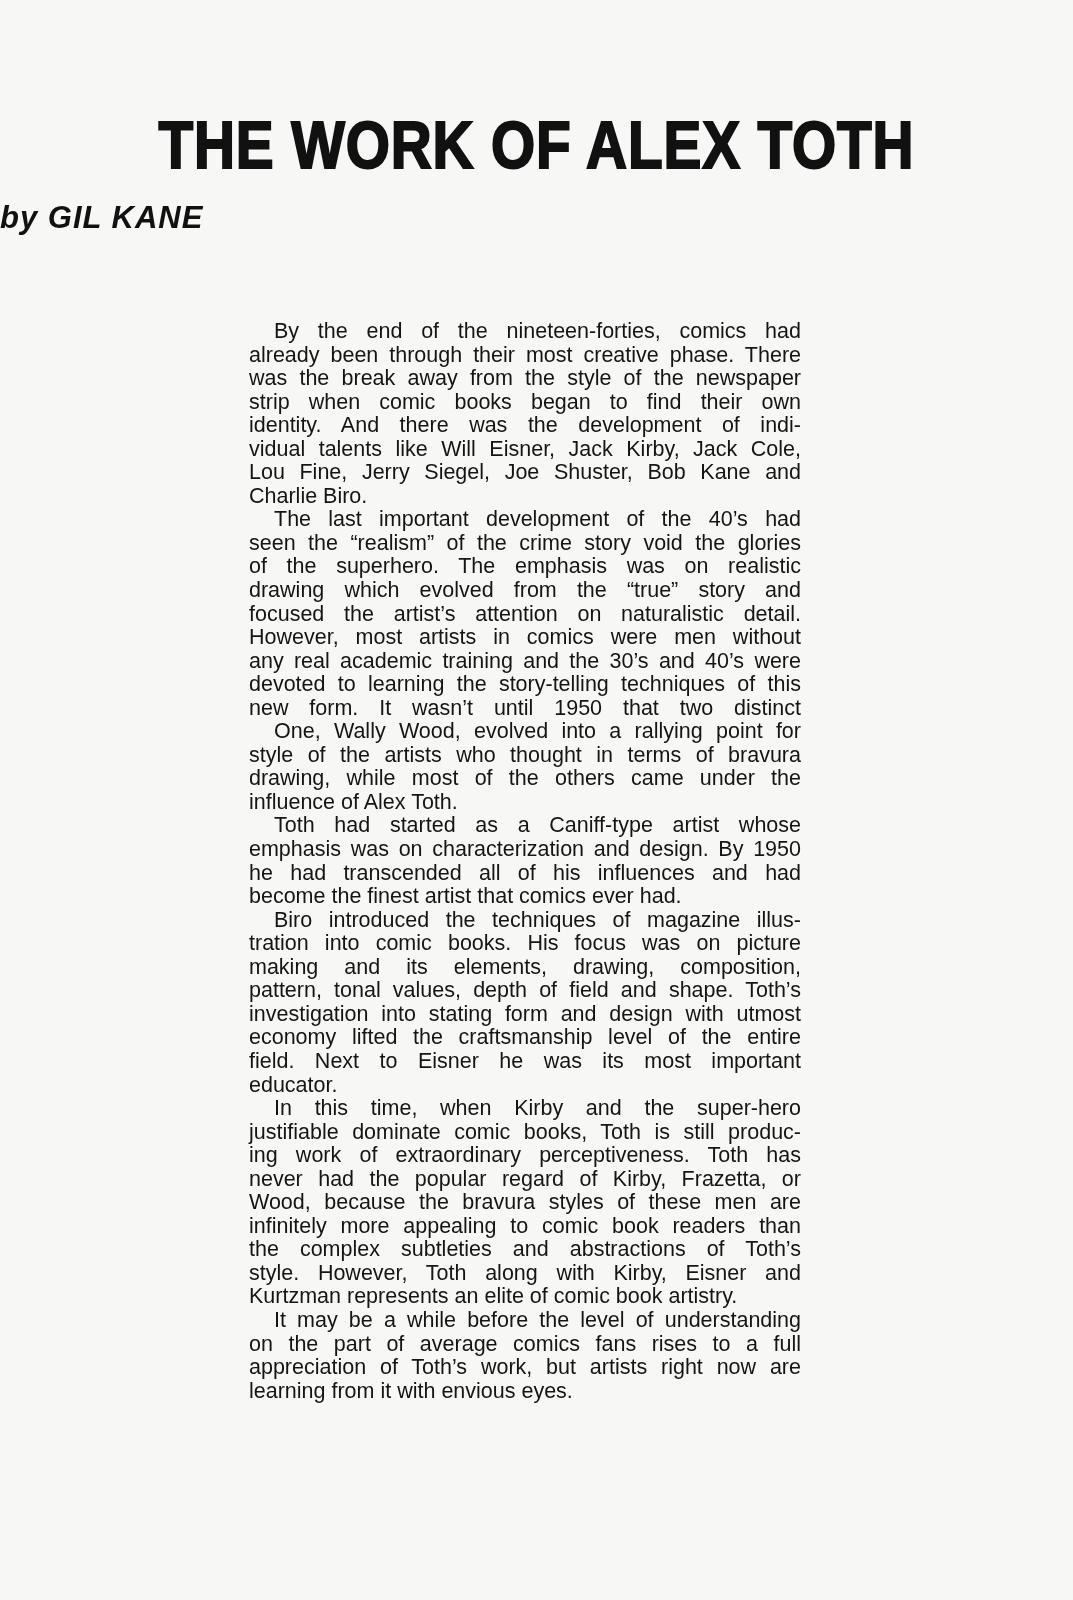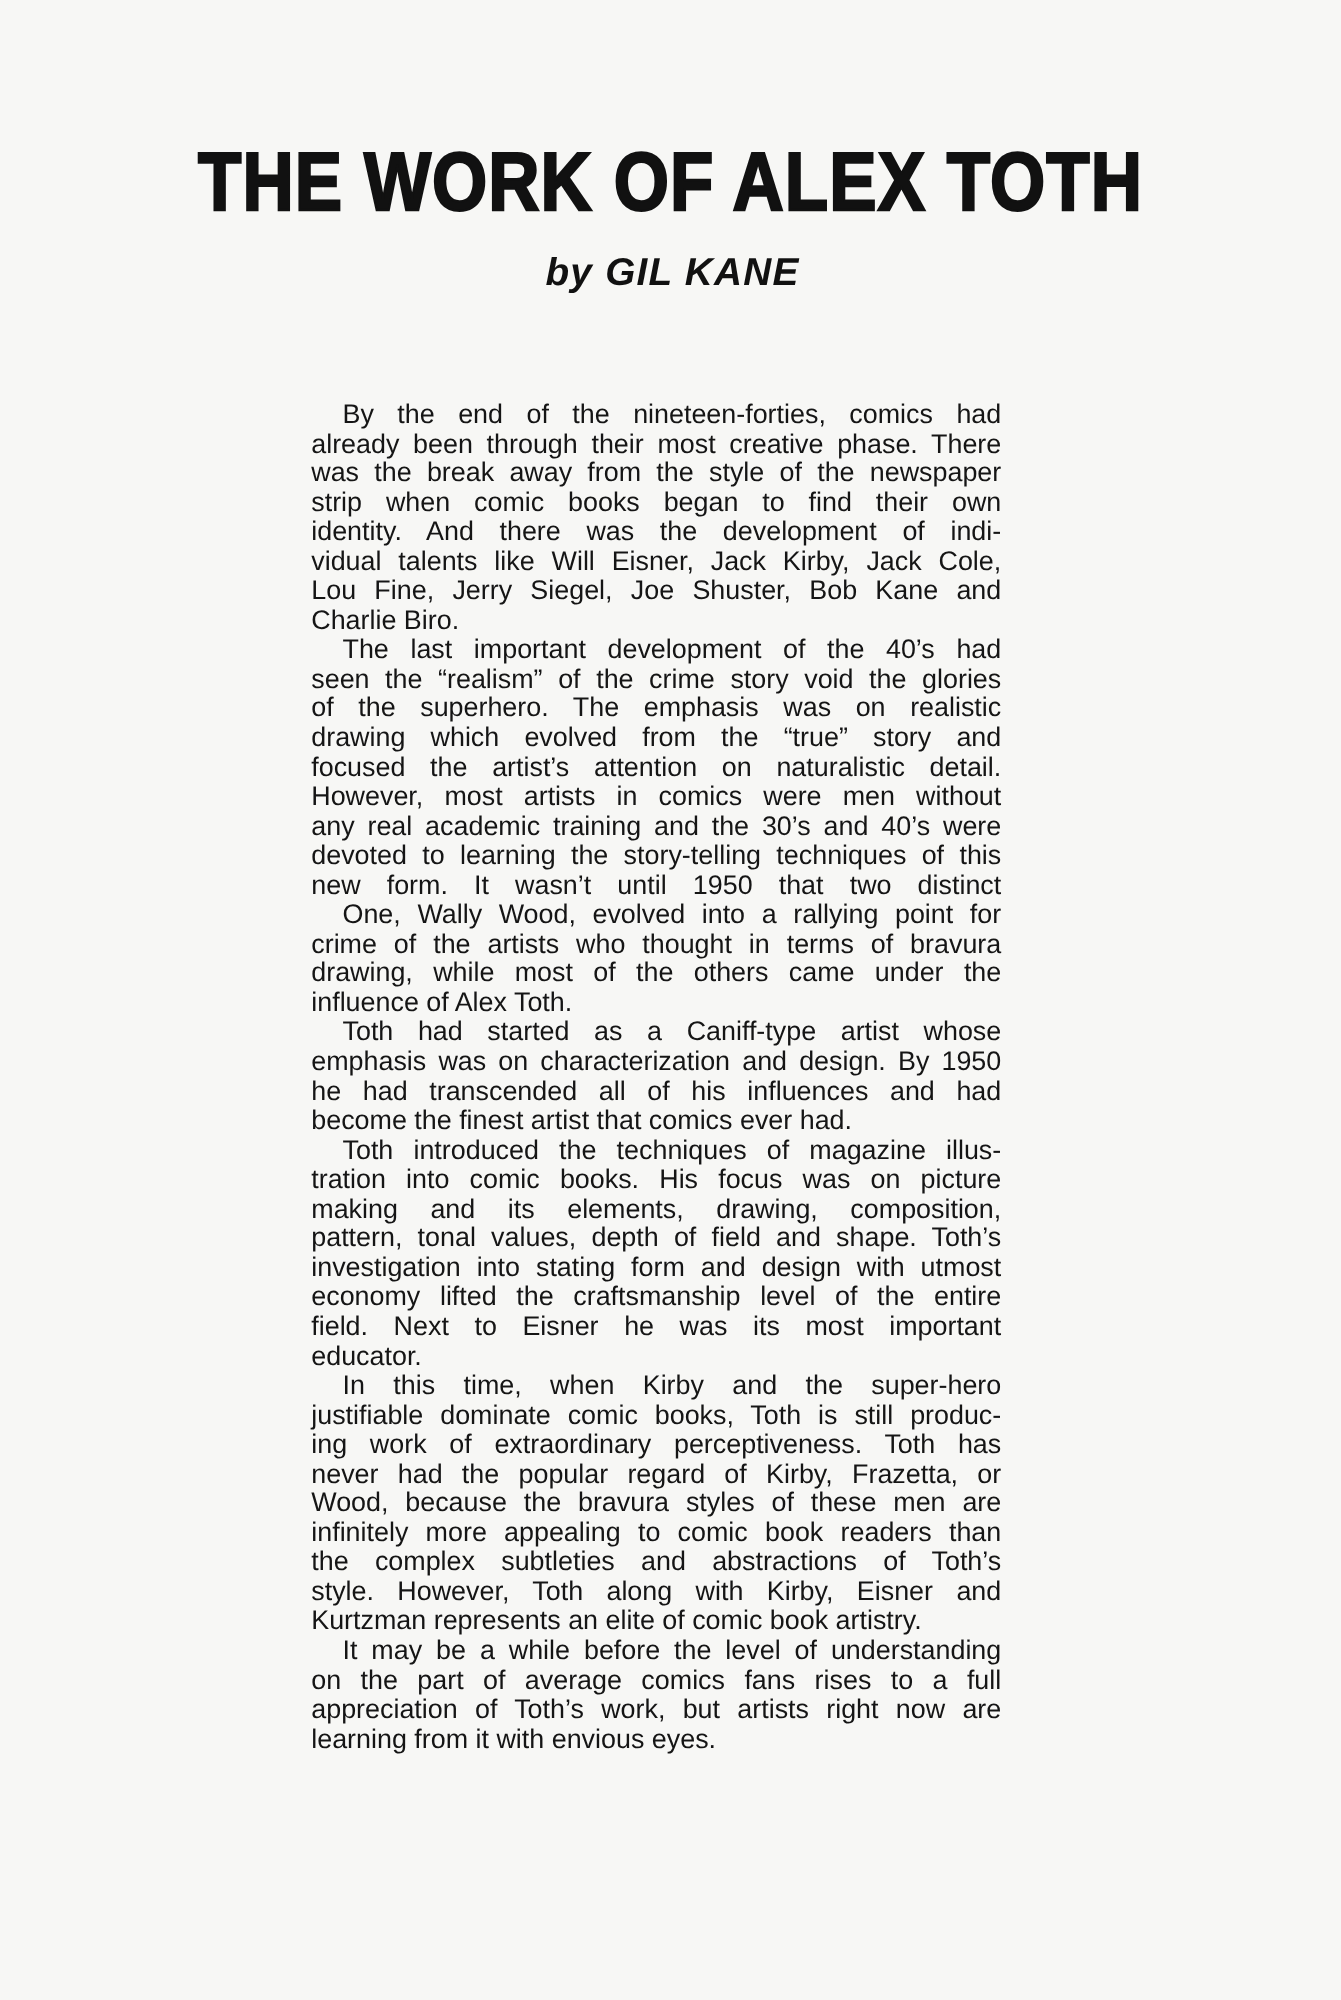--- a/index.html
+++ b/index.html
@@ -18,22 +18,22 @@
     font-weight: 900;
     font-size: 66px;
     line-height: 90px;
     letter-spacing: 1px;
     transform: scaleX(0.86);
     transform-origin: 536px 0;
     -webkit-text-stroke: 2px #111;
     color: #111;
   }
   .byline {
-    position: absolute; top: 198px; left: 12px; width: 1052px;
-    text-align: center;
+    position: absolute; top: 198px; left: 0; width: 1052px;
+    text-align: left;
     font-family: "Liberation Sans", "DejaVu Sans", sans-serif;
     font-weight: bold; font-style: italic;
     font-size: 31px; line-height: 40px;
     letter-spacing: 1px;
     color: #111;
   }
   .body {
     position: absolute; top: 320px; left: 249px; width: 552px;
     font-family: Liberation Sans, sans-serif;
     font-size: 21.5px;
@@ -73,32 +73,32 @@
         <span class="line">of the superhero.  The emphasis was on realistic</span>
         <span class="line">drawing which evolved from the “true” story and</span>
         <span class="line">focused the artist’s attention on naturalistic detail.</span>
         <span class="line">However, most artists in comics were men without</span>
         <span class="line">any real academic training and the 30’s and 40’s were</span>
         <span class="line">devoted to learning the story-telling techniques of this</span>
         <span class="line">new form.  It wasn’t until 1950 that two distinct</span>
       </div>
       <div>
         <span class="line indent">One, Wally Wood, evolved into a rallying point for</span>
-        <span class="line">crime of the artists who thought in terms of bravura</span>
+        <span class="line">style of the artists who thought in terms of bravura</span>
         <span class="line">drawing, while most of the others came under the</span>
         <span class="line last">influence of Alex Toth.</span>
       </div>
       <div>
         <span class="line indent">Toth had started as a Caniff-type artist whose</span>
         <span class="line">emphasis was on characterization and design.  By 1950</span>
         <span class="line">he had transcended all of his influences and had</span>
         <span class="line last">become the finest artist that comics ever had.</span>
       </div>
       <div>
-        <span class="line indent">Toth introduced the techniques of magazine illus-</span>
+        <span class="line indent">Biro introduced the techniques of magazine illus-</span>
         <span class="line">tration into comic books.  His focus was on picture</span>
         <span class="line">making and its elements, drawing, composition,</span>
         <span class="line">pattern, tonal values, depth of field and shape.  Toth’s</span>
         <span class="line">investigation into stating form and design with utmost</span>
         <span class="line">economy lifted the craftsmanship level of the entire</span>
         <span class="line">field.  Next to Eisner he was its most important</span>
         <span class="line last">educator.</span>
       </div>
       <div>
         <span class="line indent">In this time, when Kirby and the super-hero</span>

